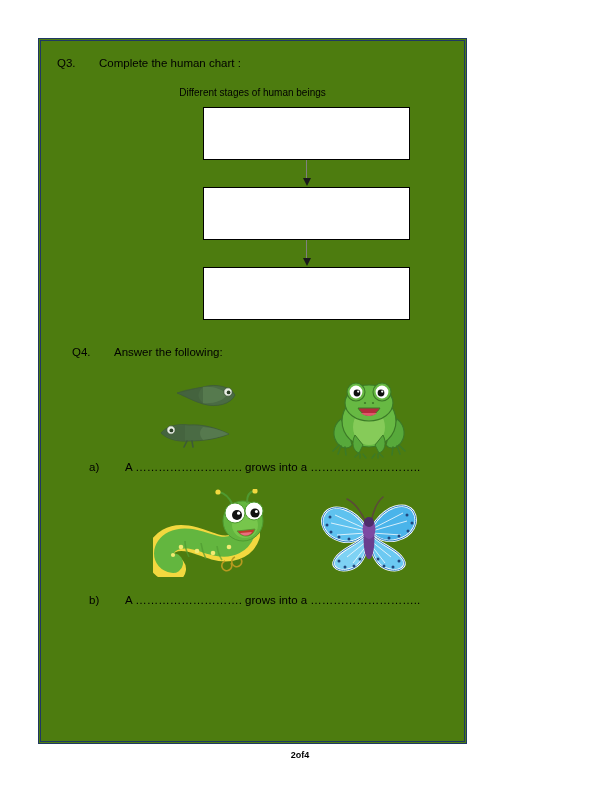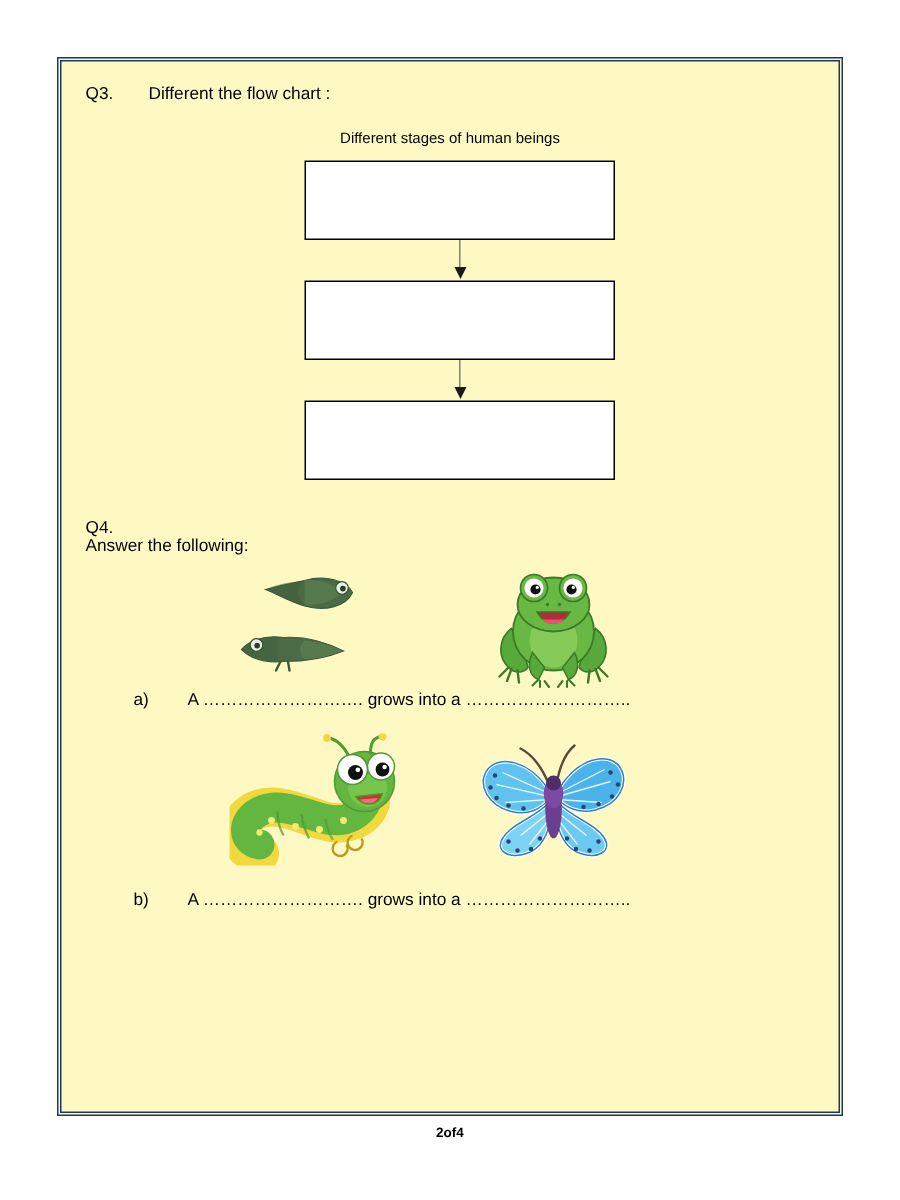--- a/index.html
+++ b/index.html
@@ -14,46 +14,46 @@
     font-family: "Liberation Sans", sans-serif;
     color: #000000;
     overflow: hidden;
   }
 
   
   .page-frame {
     position: absolute;
     left: 38px;
     top: 38px;
-    width: 524px;
+    width: 429px;
     height: 706px;
     border: 3px double #1f3864;
     box-sizing: border-box;
-    background: #fef9c3;
+    background: #4d7c0f;
   }
   .page-inner {
     position: absolute;
     left: 0; top: 0; right: 0; bottom: 0;
   }
 
   
   .qrow {
     position: absolute;
     display: flex;
     align-items: baseline;
     font-size: 11.5px;
   }
   .qlabel {
     width: 42px;
     flex: none;
   }
   .qtext { white-space: pre; }
 
   #q3-row { left: 16px; top: 16px; }
-  #q4-row { left: 16px; top: 305px; flex-direction: column; }
+  #q4-row { left: 31px; top: 305px; }
 
   
   .flow-title {
     position: absolute;
     left: 0;
     top: 46px;
     width: 100%;
     text-align: center;
     font-size: 10px;
   }
@@ -144,21 +144,21 @@
   }
 </style>
 </head>
 <body>
 
 <div class="page-frame">
   <div class="page-inner">
 
     <div class="qrow" id="q3-row">
       <span class="qlabel">Q3.</span>
-      <span class="qtext">Different the flow chart :</span>
+      <span class="qtext">Complete the human chart :</span>
     </div>
 
     <div class="flow-title">Different stages of human beings</div>
 
     <div class="flow-chart">
       <div class="flow-box"></div>
       <div class="flow-connector">
         <span class="stem"></span>
         <span class="head"></span>
       </div>

